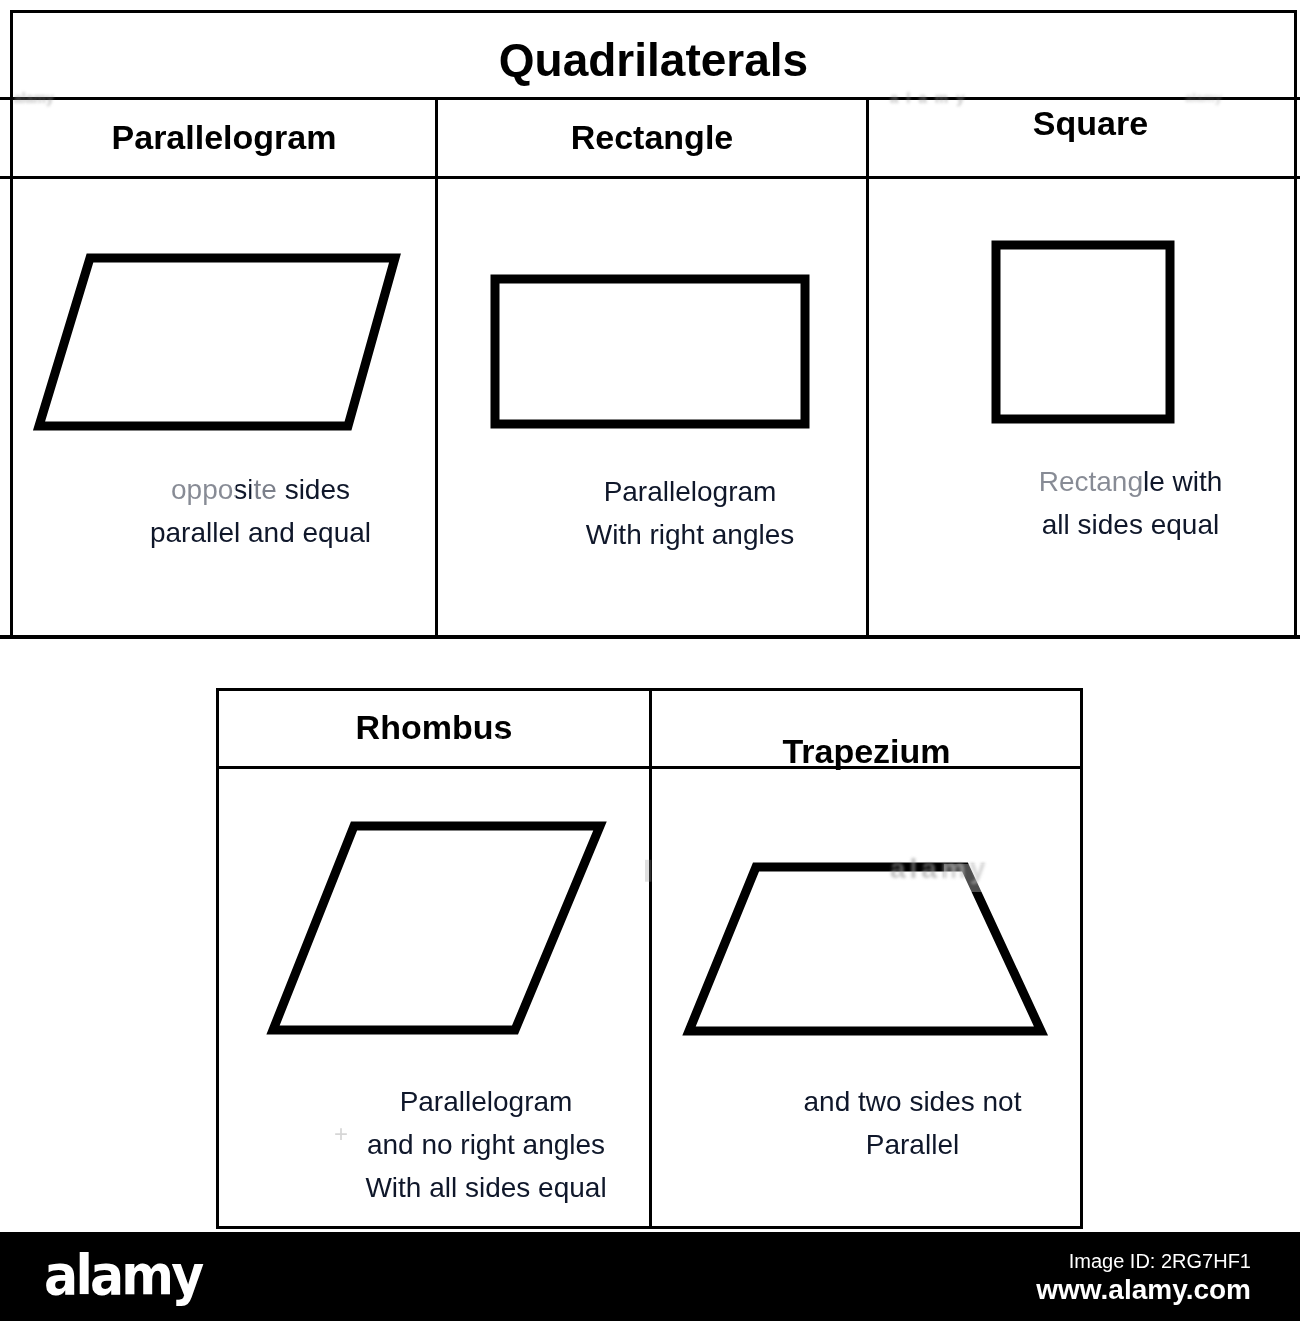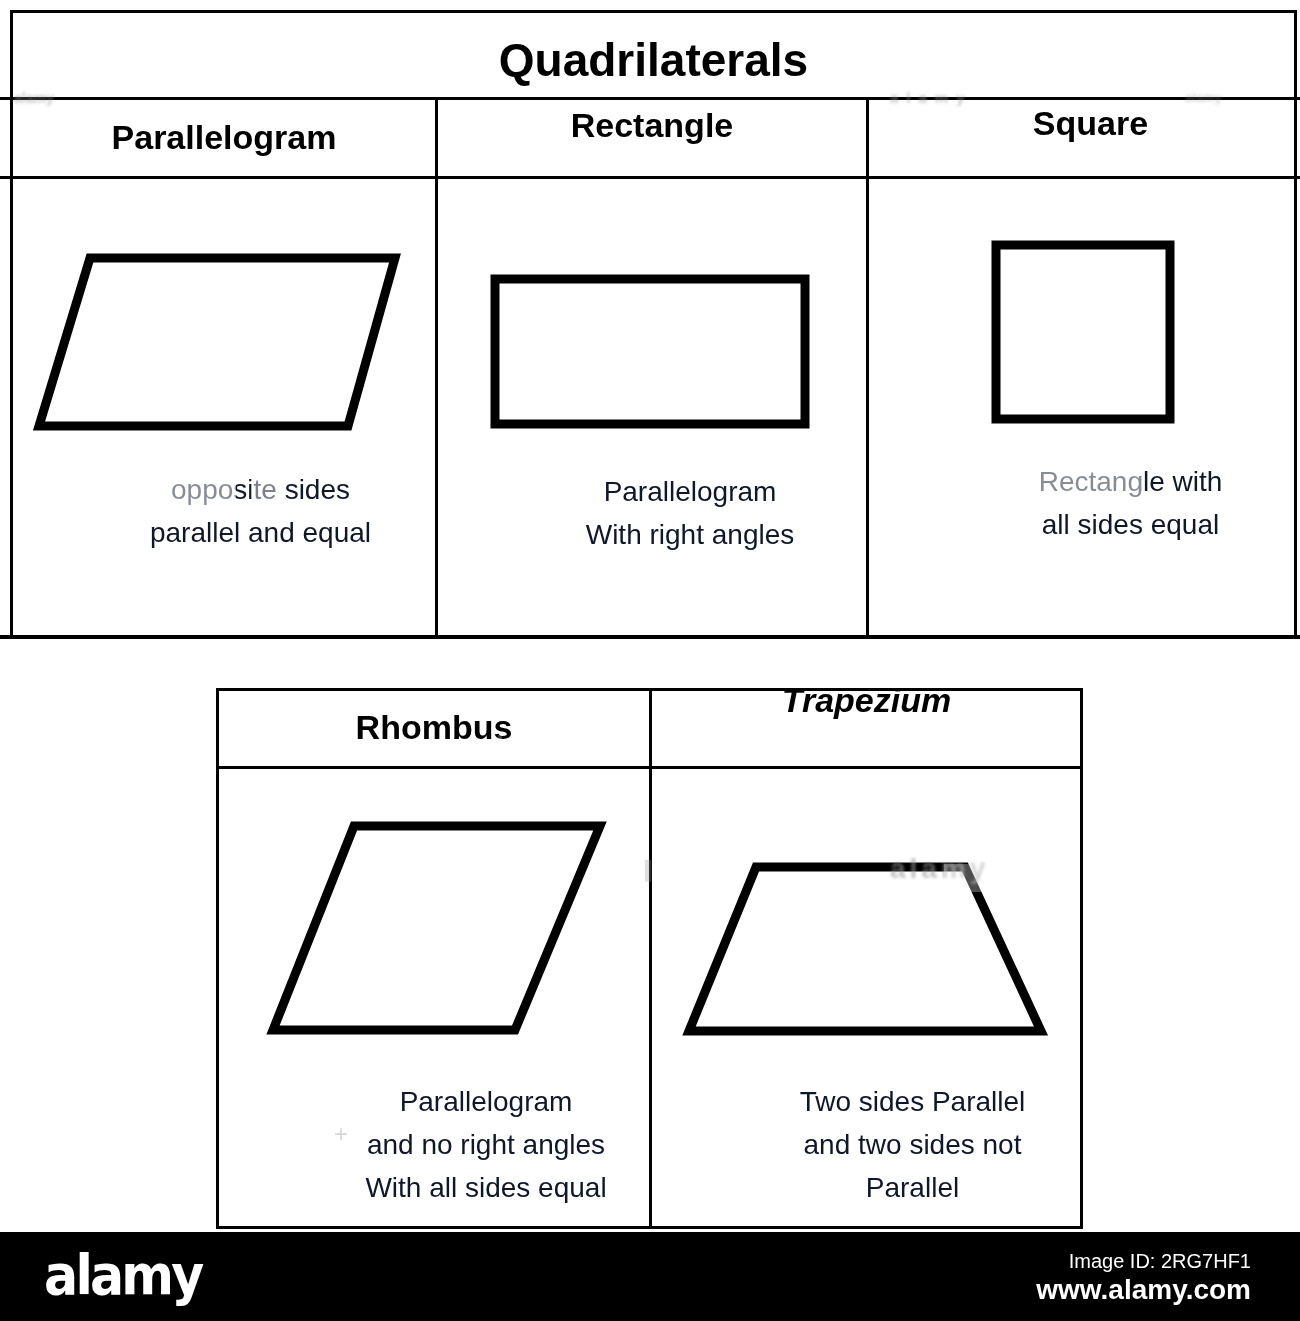--- a/index.html
+++ b/index.html
@@ -62,21 +62,21 @@
   <div class="vline" style="left:1294px;top:10px;width:3px;height:628px;"></div>
   <div class="hline" style="left:0;top:97px;width:1300px;height:3px;"></div>
   <div class="hline" style="left:0;top:176px;width:1300px;height:3px;"></div>
   <div class="hline" style="left:0;top:635px;width:1300px;height:4px;"></div>
   <div class="vline" style="left:435px;top:100px;width:3px;height:535px;"></div>
   <div class="vline" style="left:866px;top:100px;width:3px;height:535px;"></div>
 
   <div id="main-title" class="cell-title">Quadrilaterals</div>
 
   <div class="cell-title col-header" style="left:13px;top:100px;width:422px;height:74px;">Parallelogram</div>
-  <div class="cell-title col-header" style="left:438px;top:88px;width:428px;height:74px;">Rectangle</div>
+  <div class="cell-title col-header" style="left:438px;top:100px;width:428px;height:74px;">Rectangle</div>
   <div class="cell-title col-header" style="left:869px;top:86px;width:443px;height:74px;">Square</div>
 
   <svg id="shapes" width="1300" height="1321" viewBox="0 0 1300 1321">
     <polygon class="shape" points="90,258 395,258 348,426 39,426"></polygon>
     <rect class="shape" x="495" y="279" width="310" height="145"></rect>
     <rect class="shape" x="996" y="245" width="174" height="174"></rect>
     <polygon class="shape" points="354,826 600,826 515,1030 273,1030"></polygon>
     <polygon class="shape" points="756,867 965,867 1041,1031 689,1031"></polygon>
   </svg>
 
@@ -91,29 +91,28 @@
   <div class="desc" style="left:880px;top:460px;width:425px;">
     <div>Rectangle with</div>
     <div>all sides equal</div>
   </div>
 
   <div id="bottom-table"></div>
   <div class="hline" style="left:216px;top:766px;width:867px;height:3px;"></div>
   <div class="vline" style="left:649px;top:688px;width:3px;height:541px;"></div>
 
   <div class="cell-title col-header" style="left:219px;top:691px;width:430px;height:73px;">Rhombus</div>
-  <div class="cell-title col-header" style="left:652px;top:664px;width:429px;height:73px;font-style:italic;">Trapezium</div>
+  <div class="cell-title col-header" style="left:652px;top:715px;width:429px;height:73px;">Trapezium</div>
 
   <div class="desc" style="left:233px;top:1080px;width:430px;">
     <div>Parallelogram</div>
     <div>and no right angles</div>
     <div>With all sides equal</div>
   </div>
   <div class="desc" style="left:660px;top:1080px;width:429px;">
-    <div>Two sides Parallel</div>
     <div>and two sides not</div>
     <div>Parallel</div>
   </div>
 
   <span class="wm-blur" style="left:14px;top:90px;font-size:14px;">alamy</span>
   <span class="wm-blur" style="left:890px;top:89px;font-size:15px;letter-spacing:8px;">alamy</span>
   <span class="wm-blur" style="left:1185px;top:90px;font-size:13px;opacity:.4;">alamy</span>
   <span class="wm-blur" style="left:890px;top:853px;font-size:28px;letter-spacing:4px;opacity:.6;">alamy</span>
   <div class="wm-wash" style="left:140px;top:468px;width:96px;height:38px;opacity:.5;"></div>
   <div class="wm-wash" style="left:251px;top:468px;width:27px;height:38px;opacity:.45;"></div>

